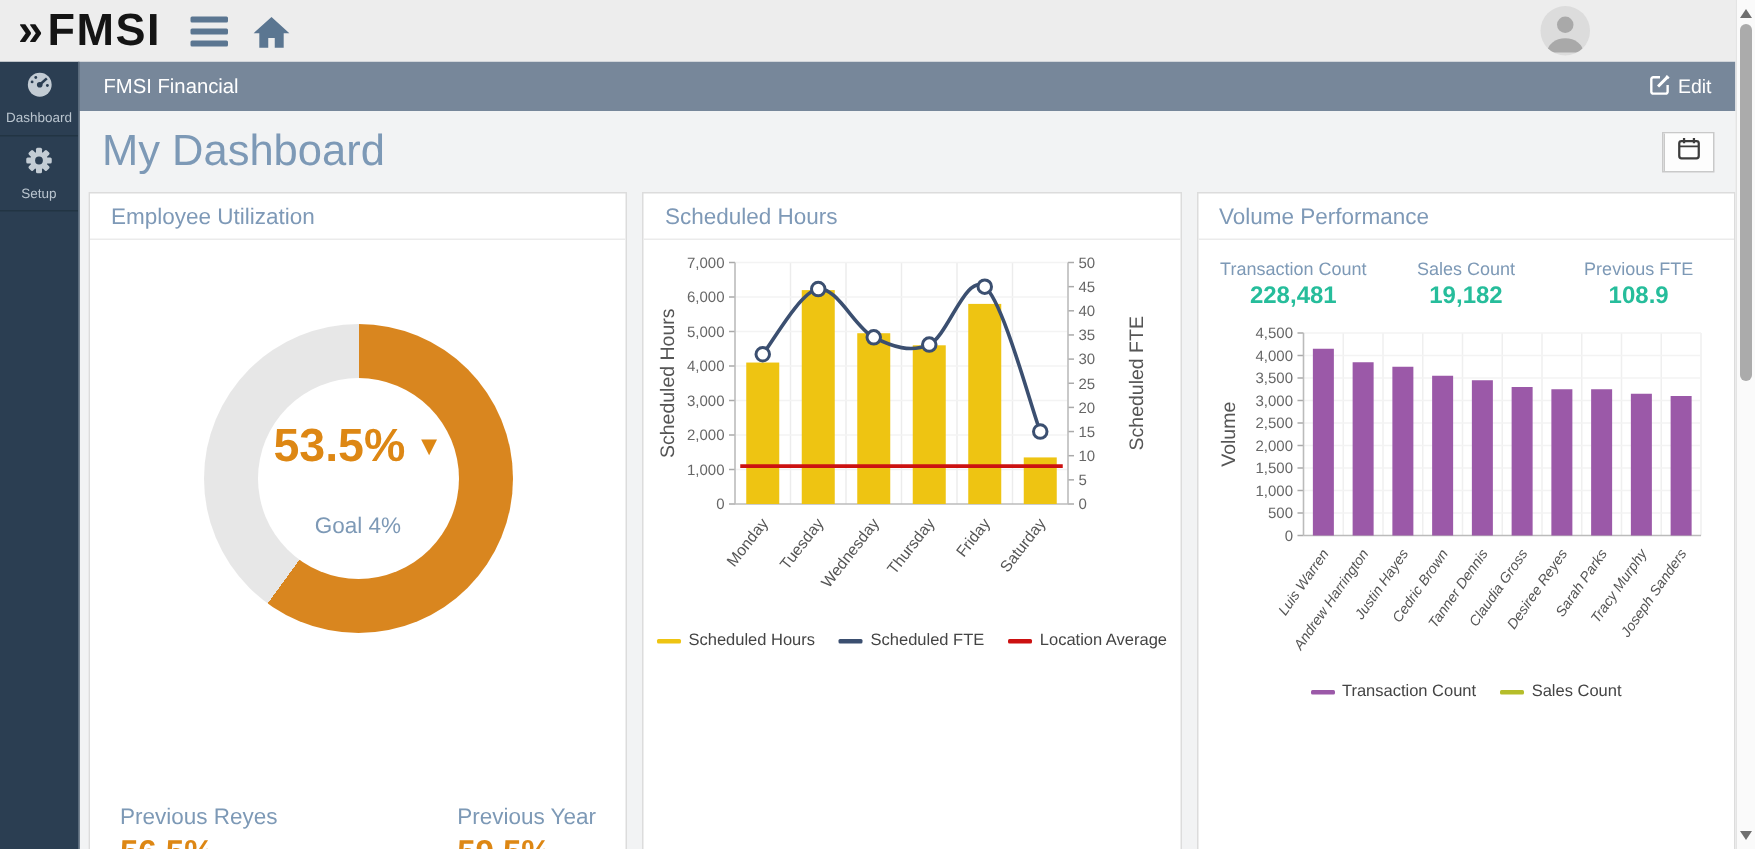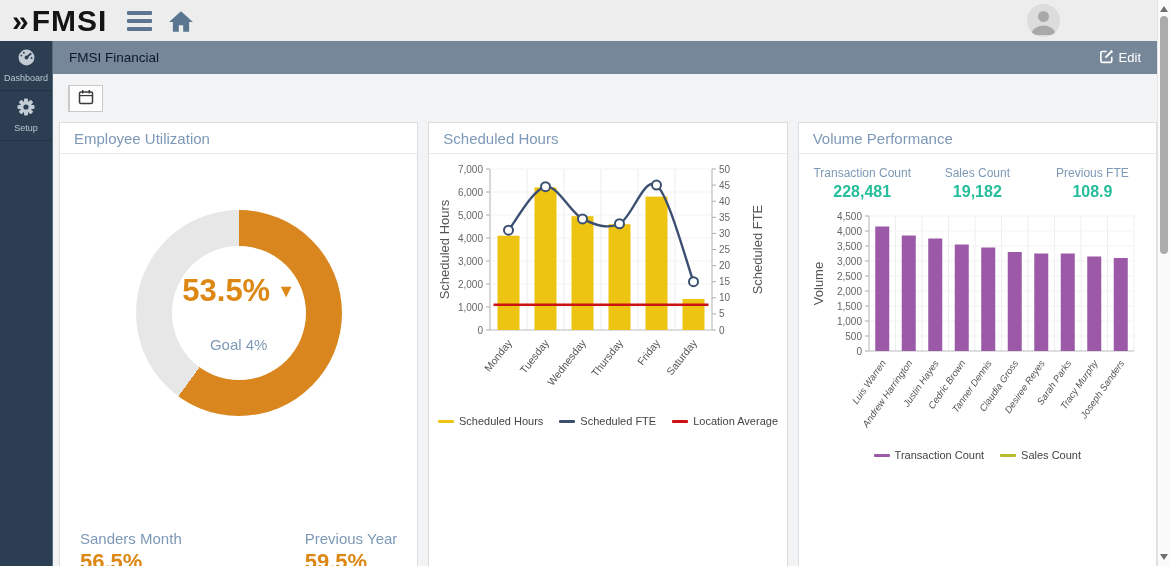--- a/index.html
+++ b/index.html
@@ -13,21 +13,21 @@
   .logo .chev { margin-right:2px; font-weight:bold; }
   .hamburger { margin-left:20px; display:flex; flex-direction:column; gap:4px; cursor:pointer; }
   .hamburger span { width:25px; height:4px; background:#5b7691; border-radius:1px; }
   .home-btn { margin-left:16px; cursor:pointer; display:flex; }
   .avatar { position:absolute; right:97px; top:4px; width:33px; height:33px; border-radius:50%;
             background:#dcdcdc; overflow:hidden; cursor:pointer; }
 
   
   .topbar2 { position:absolute; top:41px; left:53px; right:13px; height:33px; background:#77879a;
              display:flex; align-items:center; justify-content:space-between; padding:0 16px; z-index:4; }
-  .topbar2-title { color:#0f172a; font-size:13.5px; }
+  .topbar2-title { color:#ffffff; font-size:13.5px; }
   .edit-btn { display:flex; align-items:center; gap:5px; color:#fff; font-size:13px; font-weight:normal; cursor:pointer; }
 
   
   .sidebar { position:absolute; top:41px; left:0; bottom:0; width:53px; background:#2b3e52;
              border-right:1px solid #5a6b7c; z-index:4; }
   .side-item { height:50px; display:flex; flex-direction:column; align-items:center; justify-content:center;
                gap:3px; border-bottom:1px solid #223443; cursor:pointer; }
   .side-item .lbl { font-size:9px; color:#bac5cf; }
 
   
@@ -149,20 +149,21 @@
           <circle r="2.6" fill="#2b3e52"></circle>
         </g>
       </svg>
     </span>
     <span class="lbl">Setup</span>
   </div>
 </div>
 
 <div class="main">
   <div class="page-header">
+    <div class="page-title">My Dashboard</div>
     <div class="datepicker">
       <div class="cal-btn">
         <span>
           <svg width="16" height="16" viewBox="0 0 16 16">
             <rect x="1.5" y="3" width="13" height="11.5" rx="1.5" fill="none" stroke="#3c3c3c" stroke-width="1.5"></rect>
             <line x1="4.7" y1="1" x2="4.7" y2="4.5" stroke="#3c3c3c" stroke-width="1.5"></line>
             <line x1="11.3" y1="1" x2="11.3" y2="4.5" stroke="#3c3c3c" stroke-width="1.5"></line>
             <line x1="1.5" y1="6.6" x2="14.5" y2="6.6" stroke="#3c3c3c" stroke-width="1.2"></line>
           </svg>
         </span>
@@ -179,21 +180,21 @@
           <div class="donut-hole">
             <div class="donut-value">
               <span>53.5%</span>
               <span class="arrow">▼</span>
             </div>
             <div class="donut-goal">Goal 4%</div>
           </div>
         </div>
         <div class="prev-row">
           <div class="prev-block">
-            <div class="plbl">Sanders Month</div>
+            <div class="plbl">Previous Reyes</div>
             <div class="pval">56.5%</div>
           </div>
           <div class="prev-block right">
             <div class="plbl">Previous Year</div>
             <div class="pval">59.5%</div>
           </div>
         </div>
       </div>
       <div class="card-footer">
         <div class="footer-icon-btn">

